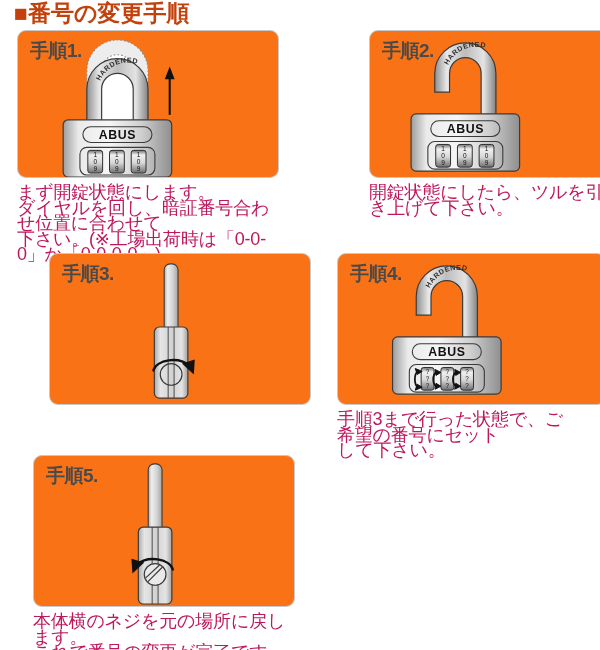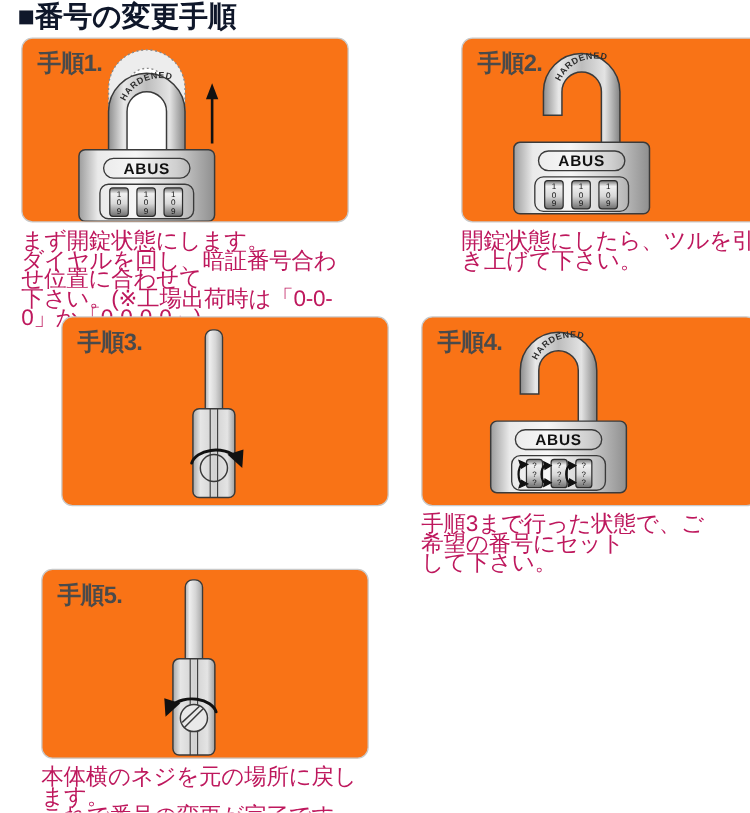--- a/index.html
+++ b/index.html
@@ -16,21 +16,21 @@
     overflow: hidden;
   }
 
   
   .page-title {
     position: absolute;
     left: 14px;
     top: 0px;
     font-size: 23px;
     font-weight: bold;
-    color: #0f172a;
+    color: #c2410c;
     letter-spacing: 0px;
     line-height: 26px;
     white-space: nowrap;
   }
 
   
   .step {
     position: absolute;
   }
   .panel {

